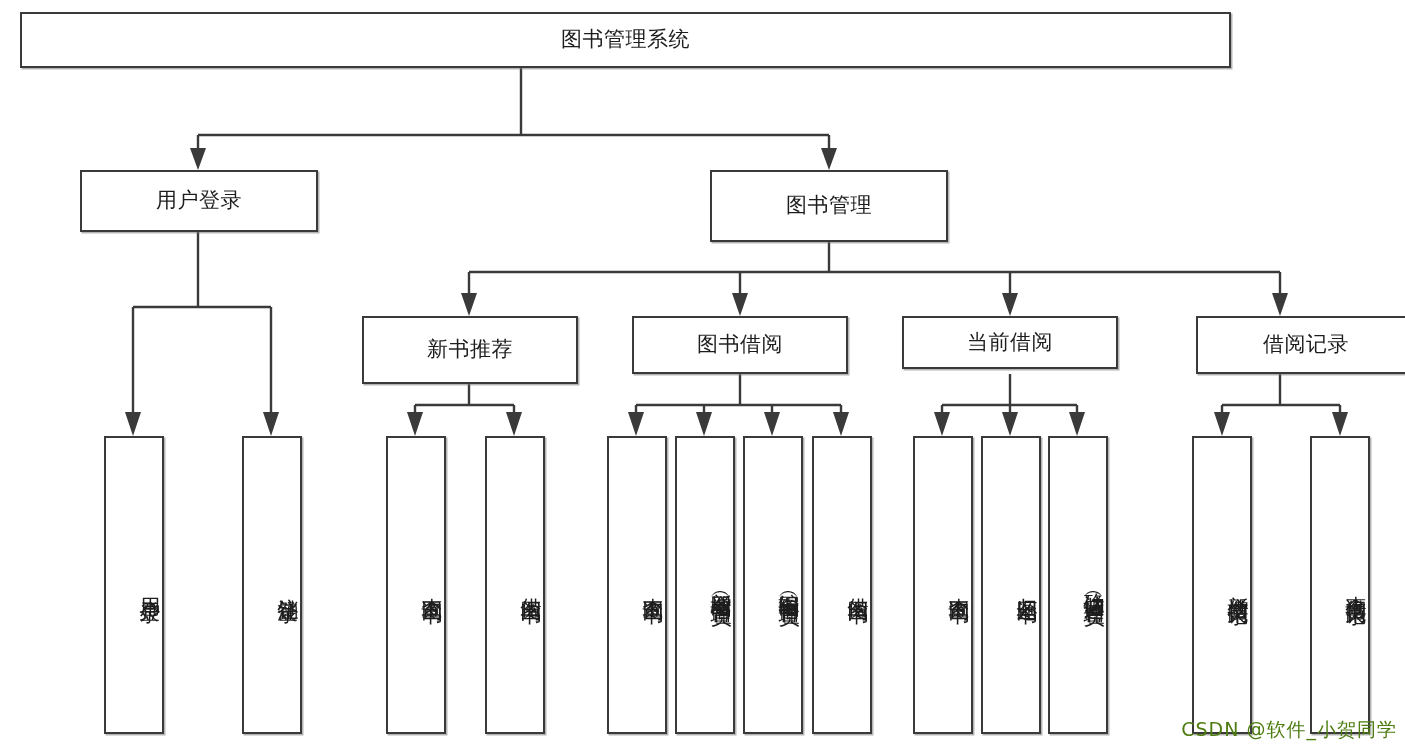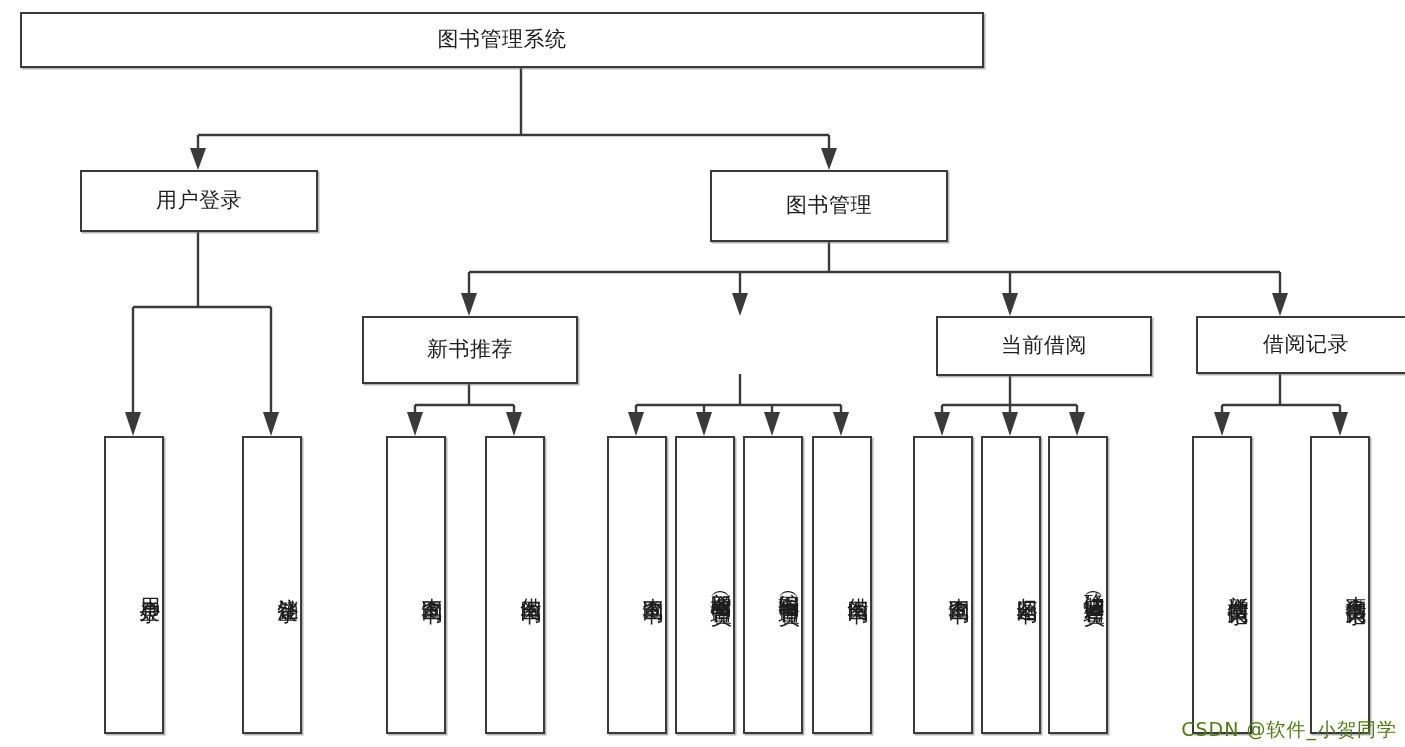--- a/index.html
+++ b/index.html
@@ -130,35 +130,38 @@
     <polygon points="1069,412 1085,412 1077,436"></polygon>
 
     <line x1="1280" y1="374" x2="1280" y2="405"></line>
     <line x1="1222" y1="405" x2="1340" y2="405"></line>
     <line x1="1222" y1="405" x2="1222" y2="414"></line>
     <polygon points="1214,412 1230,412 1222,436"></polygon>
     <line x1="1340" y1="405" x2="1340" y2="414"></line>
     <polygon points="1332,412 1348,412 1340,436"></polygon>
   </svg>
 
-  <div class="node h" style="left:20px;top:12px;width:964px;height:56px;">
+  <div class="node h" style="left:20px;top:12px;width:1211px;height:56px;">
     <span class="label">图书管理系统</span>
   </div>
 
   <div class="node h" style="left:80px;top:170px;width:238px;height:62px;">
     <span class="label">用户登录</span>
   </div>
   <div class="node h" style="left:710px;top:170px;width:238px;height:72px;">
     <span class="label">图书管理</span>
   </div>
 
   <div class="node h" style="left:362px;top:316px;width:216px;height:68px;">
     <span class="label">新书推荐</span>
   </div>
-  <div class="node h" style="left:936px;top:316px;width:216px;height:60px;">
+  <div class="node h" style="left:632px;top:316px;width:216px;height:58px;">
+    <span class="label">图书借阅</span>
+  </div>
+  <div class="node h" style="left:902px;top:316px;width:216px;height:53px;">
     <span class="label">当前借阅</span>
   </div>
   <div class="node h" style="left:1196px;top:316px;width:220px;height:58px;">
     <span class="label">借阅记录</span>
   </div>
 
   <div class="node v" style="left:104px;top:436px;width:60px;height:298px;">
     <span class="label">用户登录</span>
   </div>
   <div class="node v" style="left:242px;top:436px;width:60px;height:298px;">

